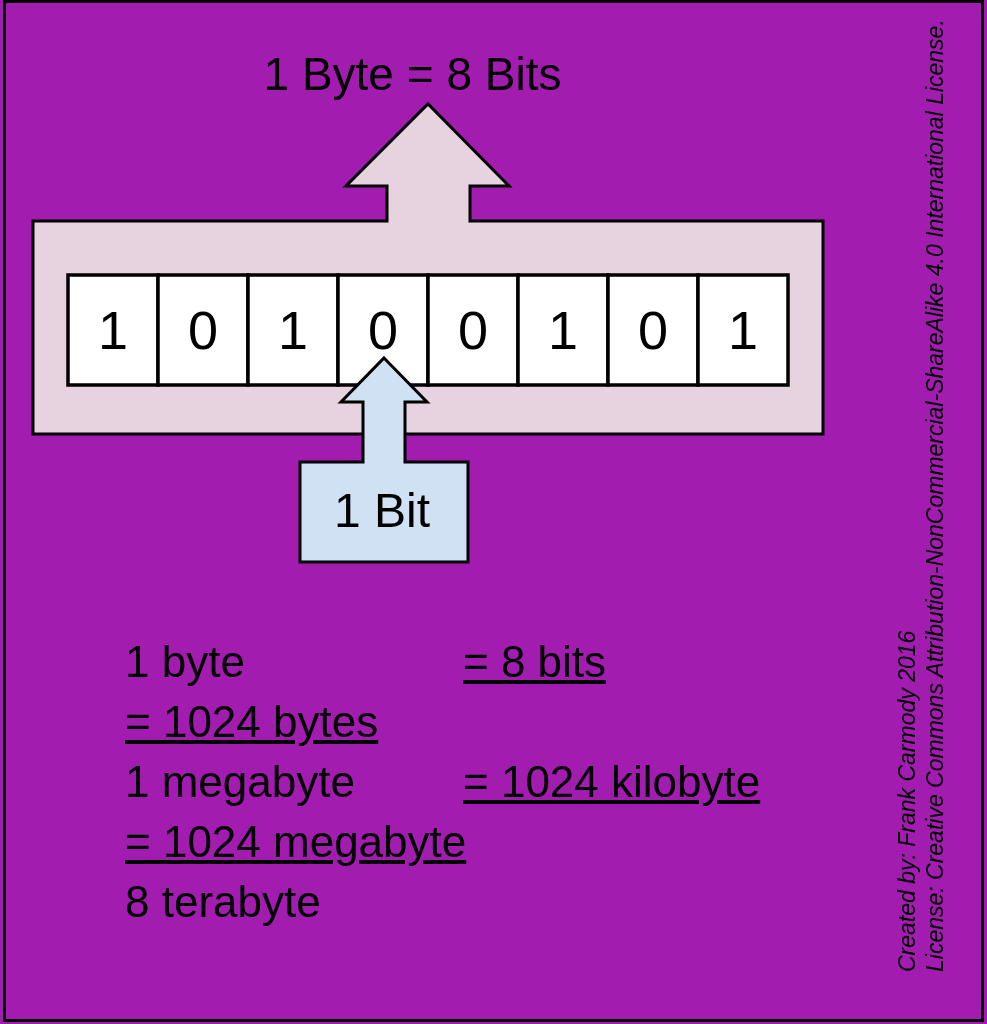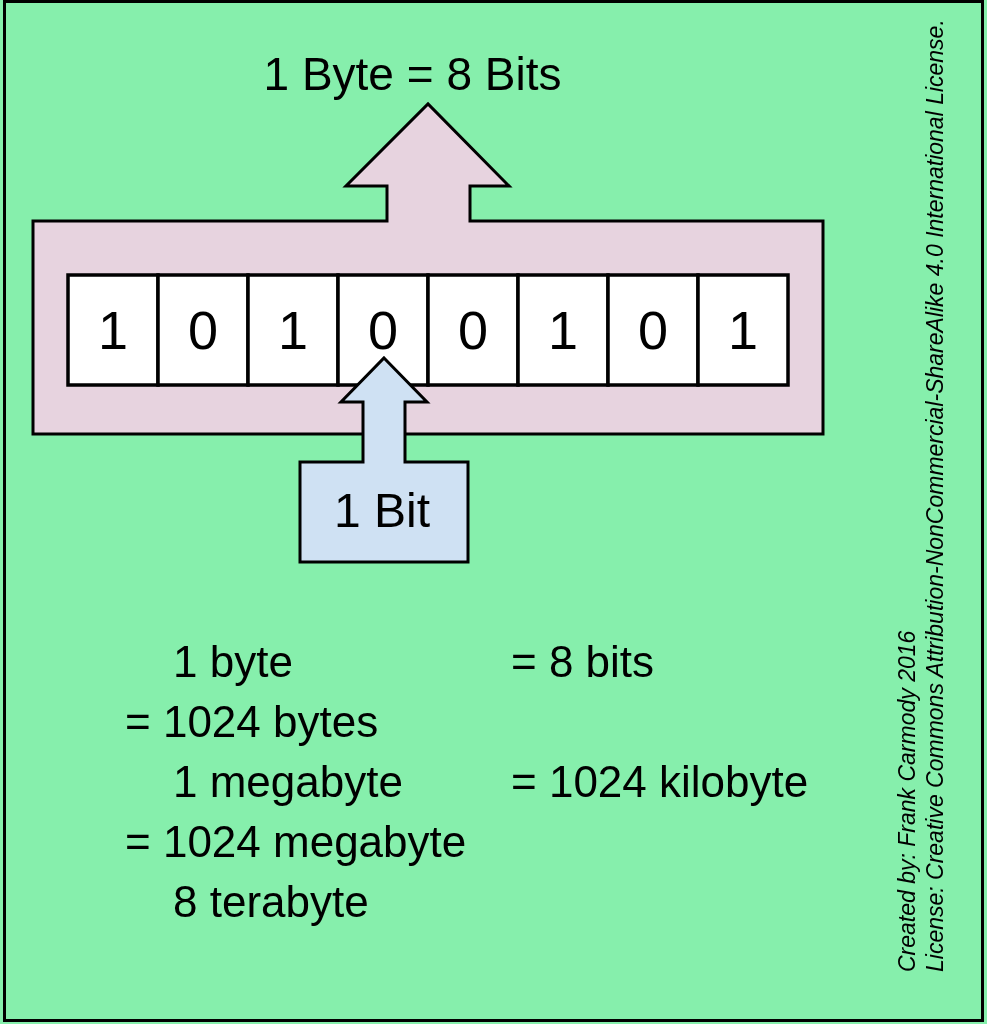--- a/index.html
+++ b/index.html
@@ -5,21 +5,21 @@
   html, body {
     margin: 0;
     padding: 0;
     background: #eeeeee;
     font-family: "Liberation Sans", sans-serif;
   }
   .canvas {
     position: relative;
     width: 987px;
     height: 1024px;
-    background: #86efac;
+    background: #a21caf;
     overflow: hidden;
   }
   .frame {
     position: absolute;
     left: 3px;
     top: 0;
     width: 981px;
     height: 1022px;
     border: 3px solid #000;
     box-sizing: border-box;
@@ -49,24 +49,24 @@
     line-height: 60px;
     color: #000;
   }
   .conv-row {
     display: flex;
   }
   .conv-unit {
     width: 338px;
     flex: 0 0 auto;
     white-space: nowrap;
-    margin-left: 48px;
   }
   .conv-value {
     white-space: nowrap;
+    text-decoration: underline;
   }
   .credits {
     position: absolute;
     left: 893px;
     top: 972px;
     transform: rotate(-90deg);
     transform-origin: top left;
     font-size: 23px;
     font-style: italic;
     line-height: 28px;

